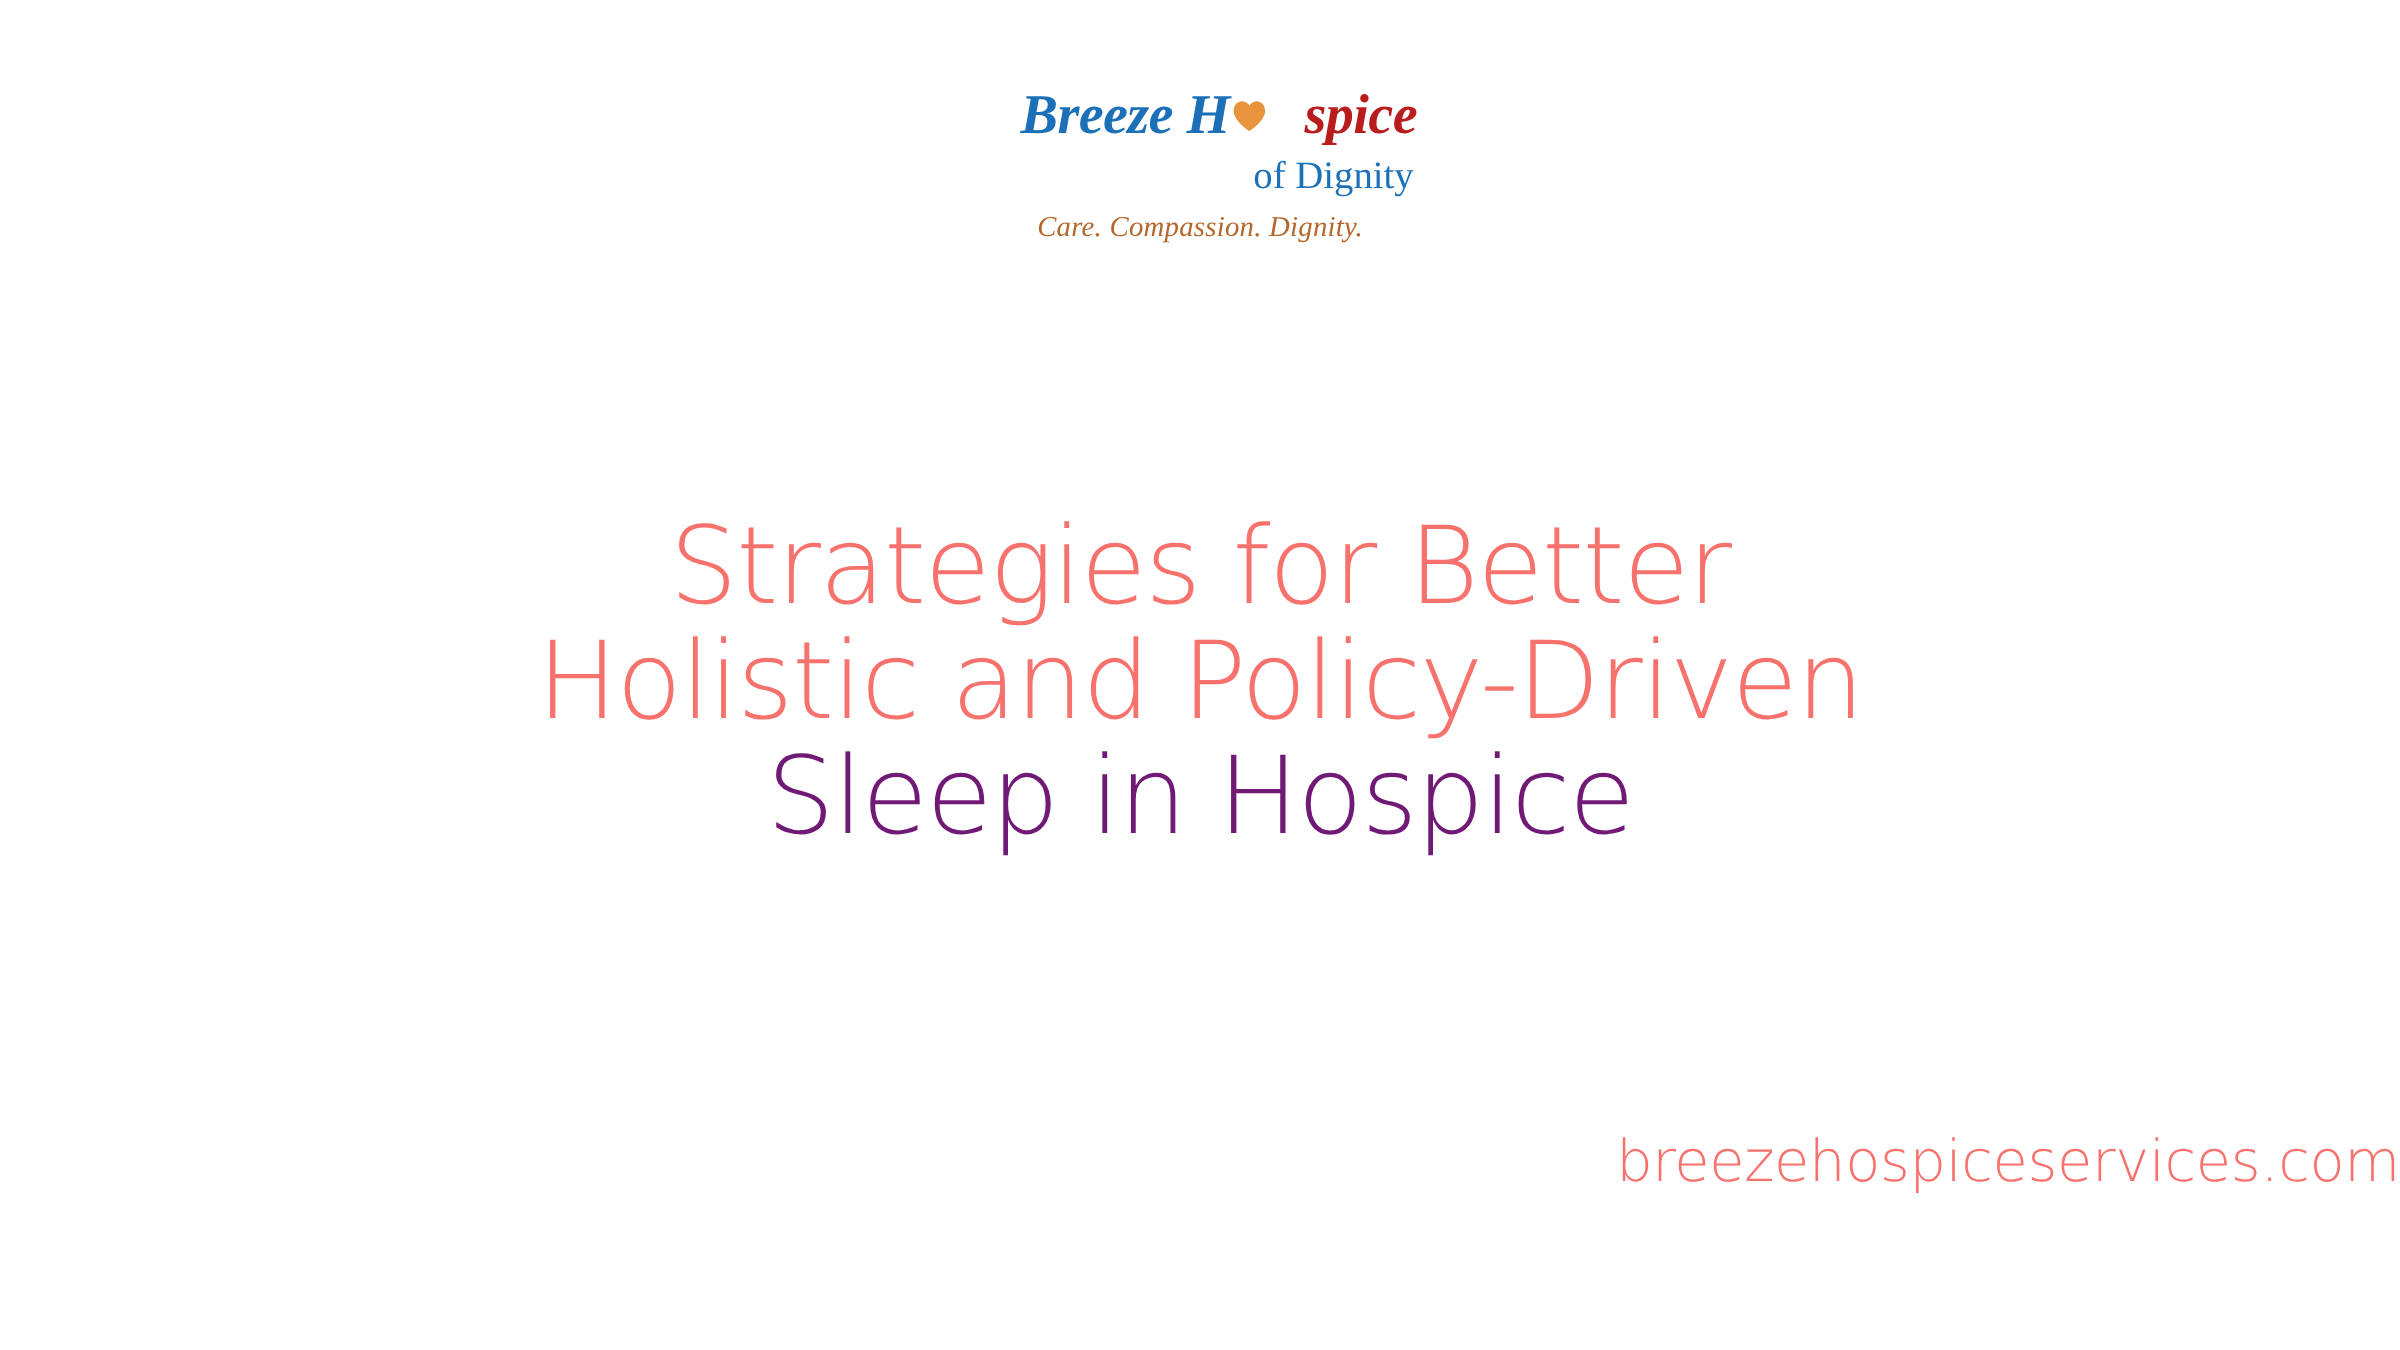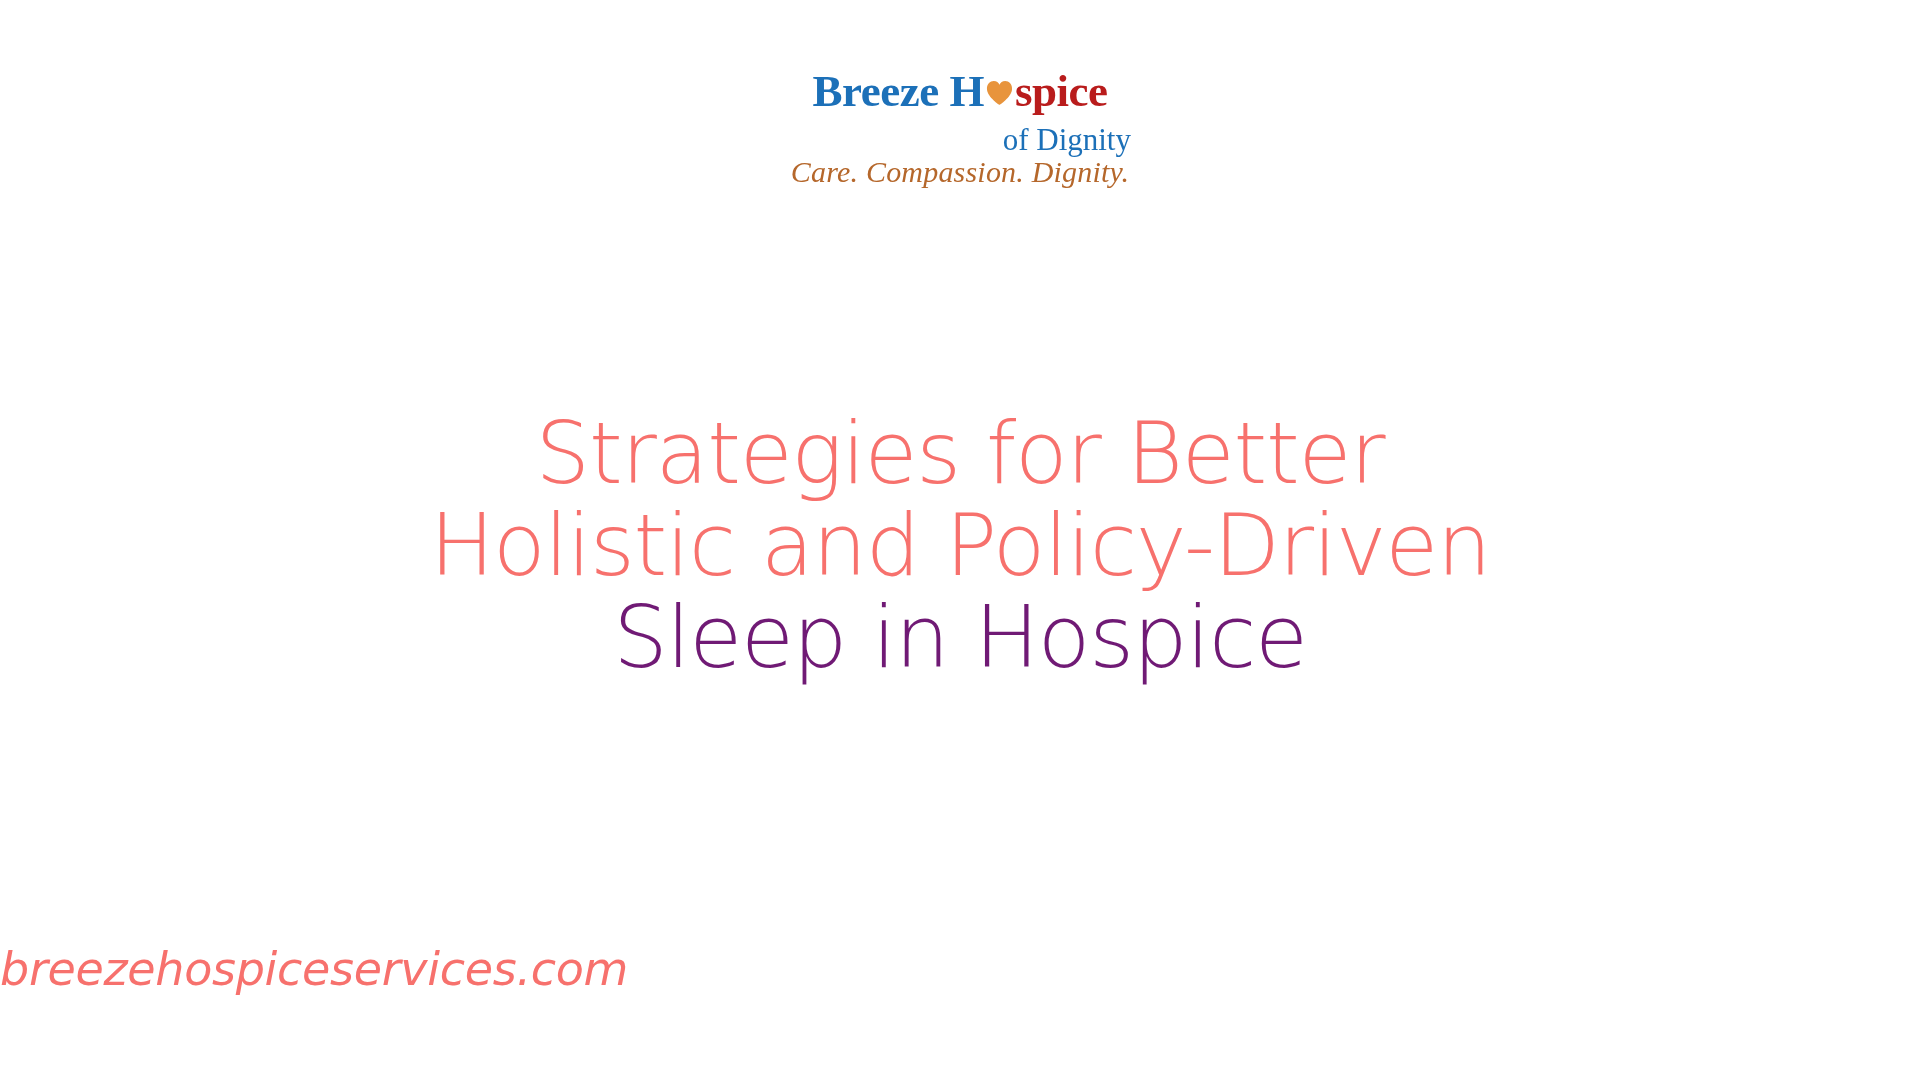--- a/index.html
+++ b/index.html
@@ -45,24 +45,26 @@
   .logo-wordmark {
     display: flex;
     align-items: center;
     justify-content: center;
     white-space: nowrap;
     line-height: 1;
     height: 58px;
   }
   .logo-wordmark .wm-text {
     font-family: "Liberation Serif", "DejaVu Serif", serif;
+    font-style: italic;
     font-weight: bold;
     font-size: 45px;
     letter-spacing: -0.5px;
     line-height: 1;
+    margin-left: 30px;
   }
   .wm-a { margin-right: 2px; }
   .wm-b { margin-left: 1px; }
 
   .heart-icon {
     display: inline-block;
     position: relative;
     width: 27px;
     height: 26px;
     margin: 0 1px 0 0;
@@ -79,22 +81,23 @@
     margin-top: 4px;
     align-self: flex-end;
     padding-right: 4px;
     white-space: nowrap;
   }
 
   .logo-tagline {
     font-family: "Liberation Serif", "DejaVu Serif", serif;
     font-style: italic;
     font-weight: normal;
-    font-size: 30px;
+    font-size: 23px;
     line-height: 1;
+    margin-top: 13px;
     letter-spacing: 0.2px;
     white-space: nowrap;
   }
 
   
   .title-block {
     position: absolute;
     left: 0;
     right: 0;
     top: 410px;
@@ -110,23 +113,22 @@
     margin: 0;
     padding: 0;
   }
   .title-line + .title-line { margin-top: 6px; }
 
   
   .footer-block {
     position: absolute;
     left: 0;
     right: 0;
-    top: 946px;
-    text-align: left;
-    font-style: italic;
+    top: 906px;
+    text-align: right;
   }
   .footer-url {
     font-family: "DejaVu Sans", "Liberation Sans", sans-serif;
     font-weight: 300;
     font-size: 46px;
     line-height: 1;
     letter-spacing: -0.3px;
     white-space: nowrap;
     text-decoration: none;
   }

